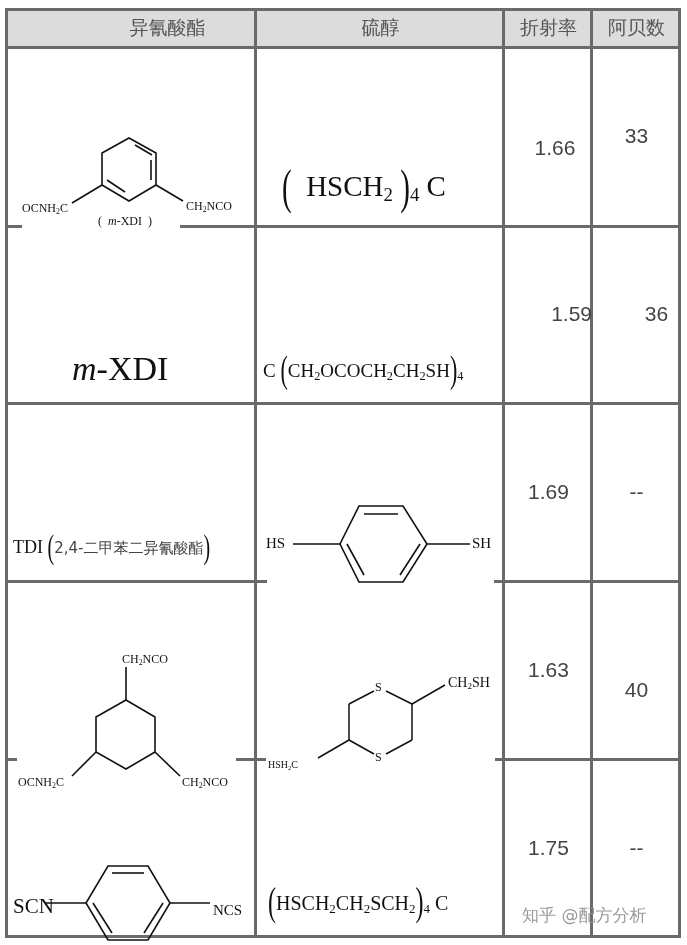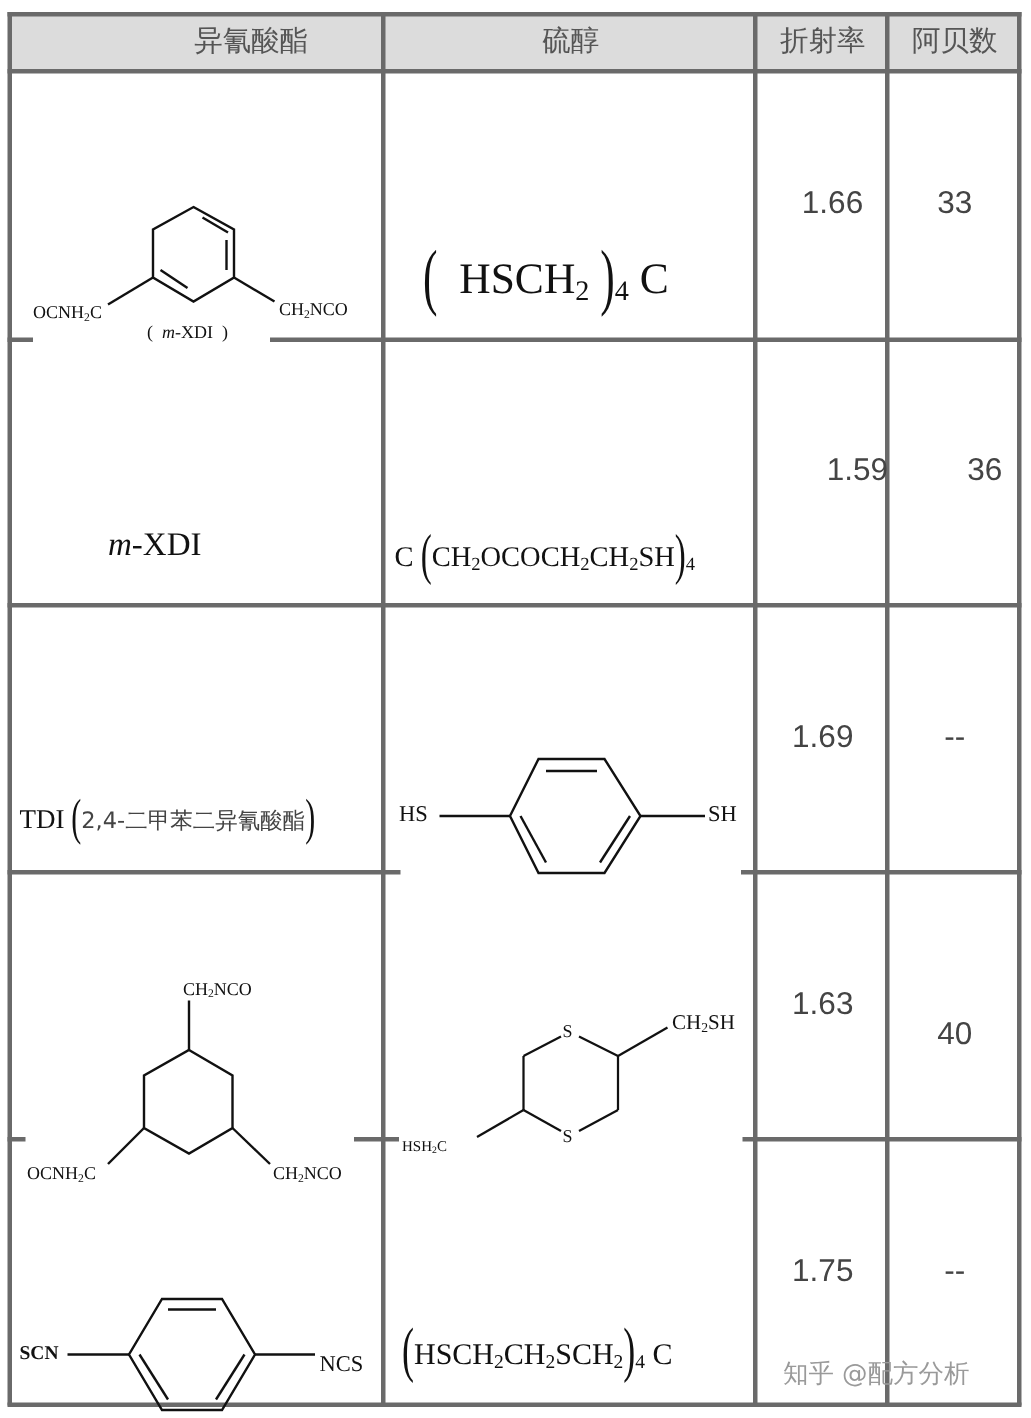--- a/index.html
+++ b/index.html
@@ -61,24 +61,24 @@
     </g>
   </svg>
   <div class="chem" style="left:22px;top:201px;font-size:12px;">OCNH<sub>2</sub>C</div>
   <div class="chem" style="left:186px;top:199px;font-size:12px;">CH<sub>2</sub>NCO</div>
   <div class="chem" style="left:98px;top:214px;font-size:12px;">(&nbsp;&nbsp;<i>m</i>-XDI&nbsp;&nbsp;)</div>
 
   <div class="chem" style="left:282px;top:170px;font-size:29px;">
     <span class="paren">(</span>&nbsp; HSCH<sub>2</sub>&nbsp;<span class="paren">)</span><sub>4</sub> C
   </div>
 
-  <div class="num" style="left:505px;top:124px;width:100px;">1.66</div>
+  <div class="num" style="left:505px;top:136px;width:100px;">1.66</div>
   <div class="num" style="left:593px;top:124px;width:87px;">33</div>
 
-  <div class="chem" style="left:72px;top:350px;font-size:22px;">
+  <div class="chem" style="left:72px;top:350px;font-size:34px;">
     <i>m</i><span>-XDI</span>
   </div>
 
   <div class="chem" style="left:263px;top:357px;font-size:19px;">
     C <span class="paren" style="font-size:22px;">(</span>CH<sub>2</sub>OCOCH<sub>2</sub>CH<sub>2</sub>SH<span class="paren" style="font-size:22px;">)</span><sub>4</sub>
   </div>
 
   <div class="num" style="left:505px;top:302px;width:87px;text-align:right;">1.59</div>
   <div class="num" style="left:593px;top:302px;width:87px;padding-left:20px;">36</div>
 
@@ -138,21 +138,21 @@
   <svg style="left:0;top:0;" width="687" height="945">
     <g stroke="#111" stroke-width="1.6" fill="none">
       <polygon points="108,866 148,866 170,903 148,940 108,940 86,903"></polygon>
       <line x1="112" y1="873" x2="144" y2="873"></line>
       <line x1="163" y1="903" x2="144" y2="933"></line>
       <line x1="93" y1="903" x2="112" y2="933"></line>
       <line x1="45" y1="903" x2="86" y2="903"></line>
       <line x1="170" y1="903" x2="210" y2="903"></line>
     </g>
   </svg>
-  <div class="chem" style="left:13px;top:894px;font-size:13px;font-weight:bold;">SCN</div>
+  <div class="chem" style="left:13px;top:894px;font-size:21px;">SCN</div>
   <div class="chem" style="left:213px;top:874px;font-size:15px;margin-top:28px;">NCS</div>
 
   <div class="chem" style="left:268px;top:889px;font-size:20px;">
     <span class="paren" style="font-size:24px;">(</span>HSCH<sub>2</sub>CH<sub>2</sub>SCH<sub>2</sub><span class="paren" style="font-size:24px;">)</span><sub>4</sub> C
   </div>
 
   <div class="num" style="left:505px;top:836px;width:87px;">1.75</div>
   <div class="num" style="left:593px;top:836px;width:87px;">--</div>
 
   <div class="watermark" style="left:522px;top:904px;">知乎 @配方分析</div>

